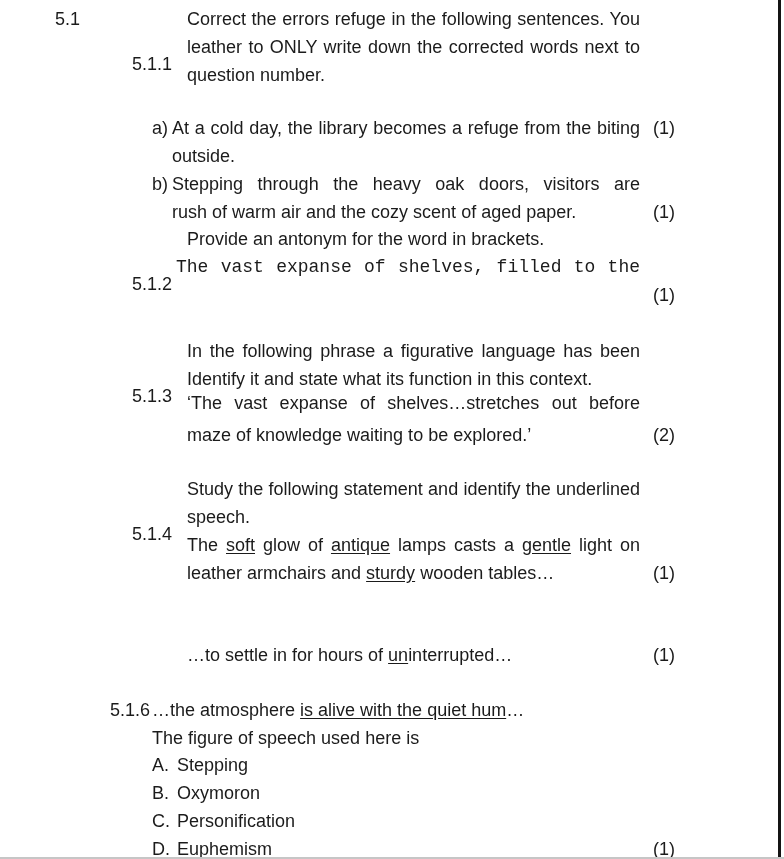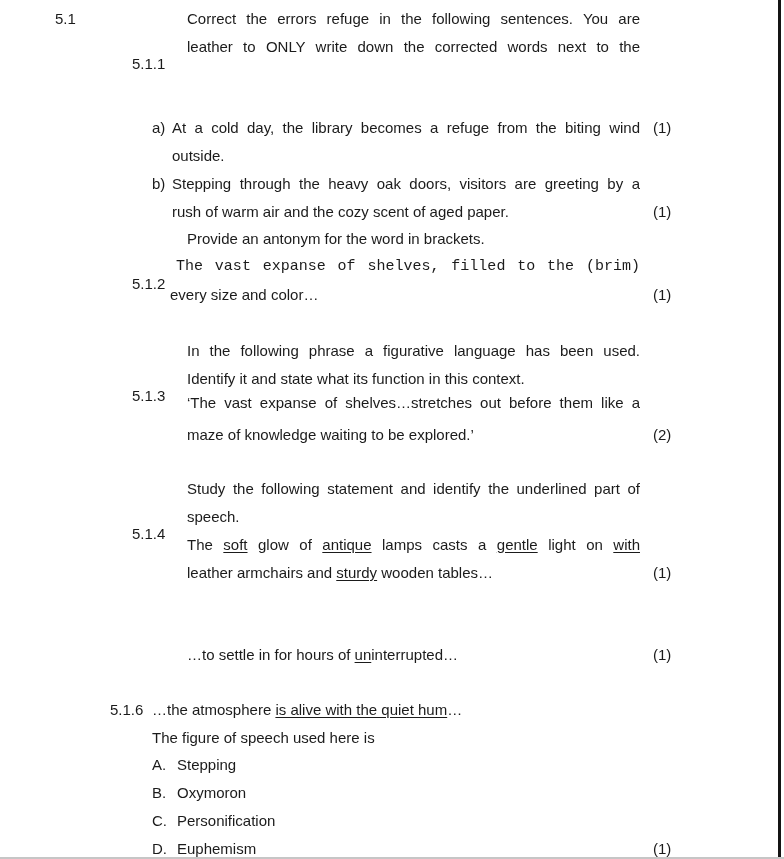--- a/index.html
+++ b/index.html
@@ -3,21 +3,21 @@
 <meta charset="utf-8">
 <style>
   * { box-sizing: border-box; }
   html, body { margin: 0; padding: 0; background: #ffffff; }
   .page {
     position: relative;
     width: 784px;
     height: 859px;
     background: #ffffff;
     font-family: "Liberation Sans", "DejaVu Sans", sans-serif;
-    font-size: 15px;
+    font-size: 18px;
     line-height: 28px;
     color: #1b1b1b;
     overflow: hidden;
   }
   .edge-right {
     position: absolute; top: 0; left: 778px; width: 3px; height: 859px;
     background: #141414;
   }
   .edge-bottom {
     position: absolute; left: 0; bottom: 0; width: 784px; height: 2px;
@@ -53,20 +53,23 @@
 <div class="page">
 
   <div class="row" style="top:5px">
     <span class="col sec">5.1</span>
     <span class="col num">5.1.1</span>
     <span class="col body justify">Correct the errors refuge in the following sentences. You are</span>
   </div>
   <div class="row" style="top:33px">
     <span class="col body justify">leather to ONLY write down the corrected words next to the</span>
   </div>
+  <div class="row" style="top:61px">
+    <span class="col body leftal">question number.</span>
+  </div>
 
   <div class="row" style="top:114px">
     <span class="col letter">a)</span>
     <span class="col body-item justify">At a cold day, the library becomes a refuge from the biting wind</span>
     <span class="col mark">(1)</span>
   </div>
   <div class="row" style="top:142px">
     <span class="col body-item leftal">outside.</span>
   </div>
 
@@ -80,21 +83,20 @@
   </div>
 
   <div class="row" style="top:225px">
     <span class="col num">5.1.2</span>
     <span class="col body leftal">Provide an antonym for the word in brackets.</span>
   </div>
   <div class="row" style="top:253px">
     <span class="col body-2b justify">The vast expanse of shelves, filled to the (brim) with books of</span>
   </div>
   <div class="row" style="top:281px">
-    <span class="col body-2c leftal">every size and color…</span>
     <span class="col mark">(1)</span>
   </div>
 
   <div class="row" style="top:337px">
     <span class="col num">5.1.3</span>
     <span class="col body justify">In the following phrase a figurative language has been used.</span>
   </div>
   <div class="row" style="top:365px">
     <span class="col body leftal">Identify it and state what its function in this context.</span>
   </div>

